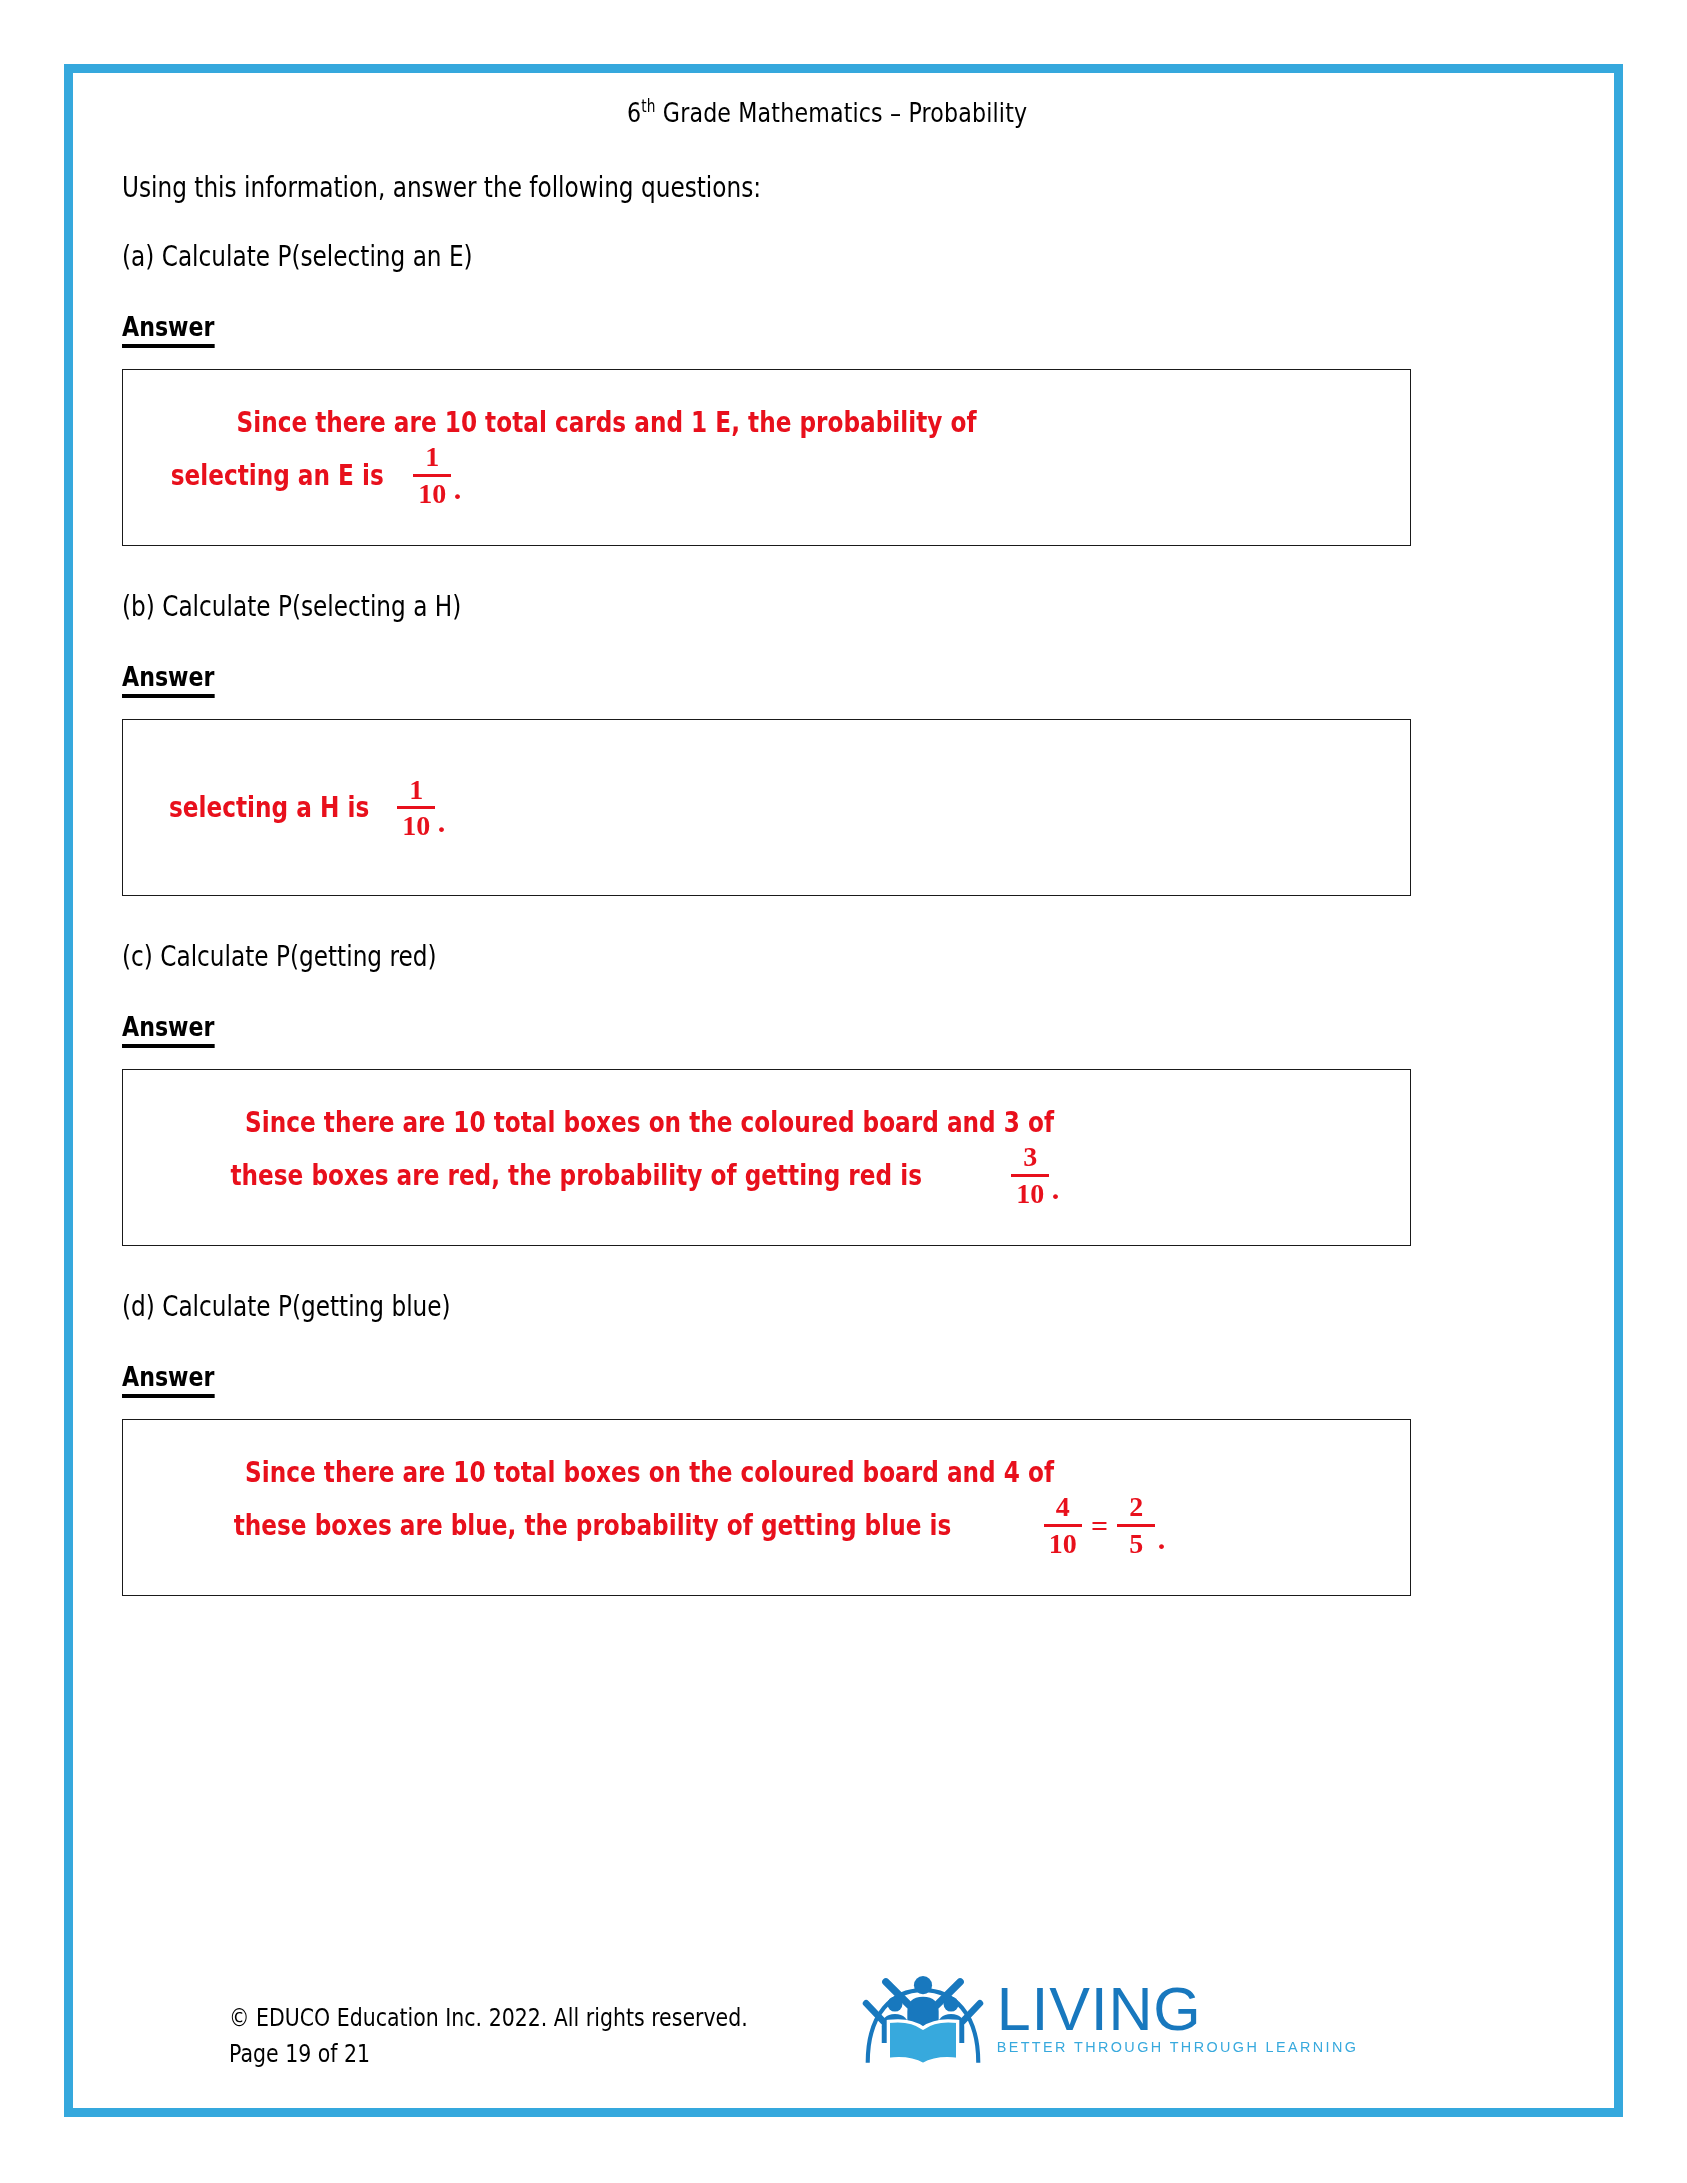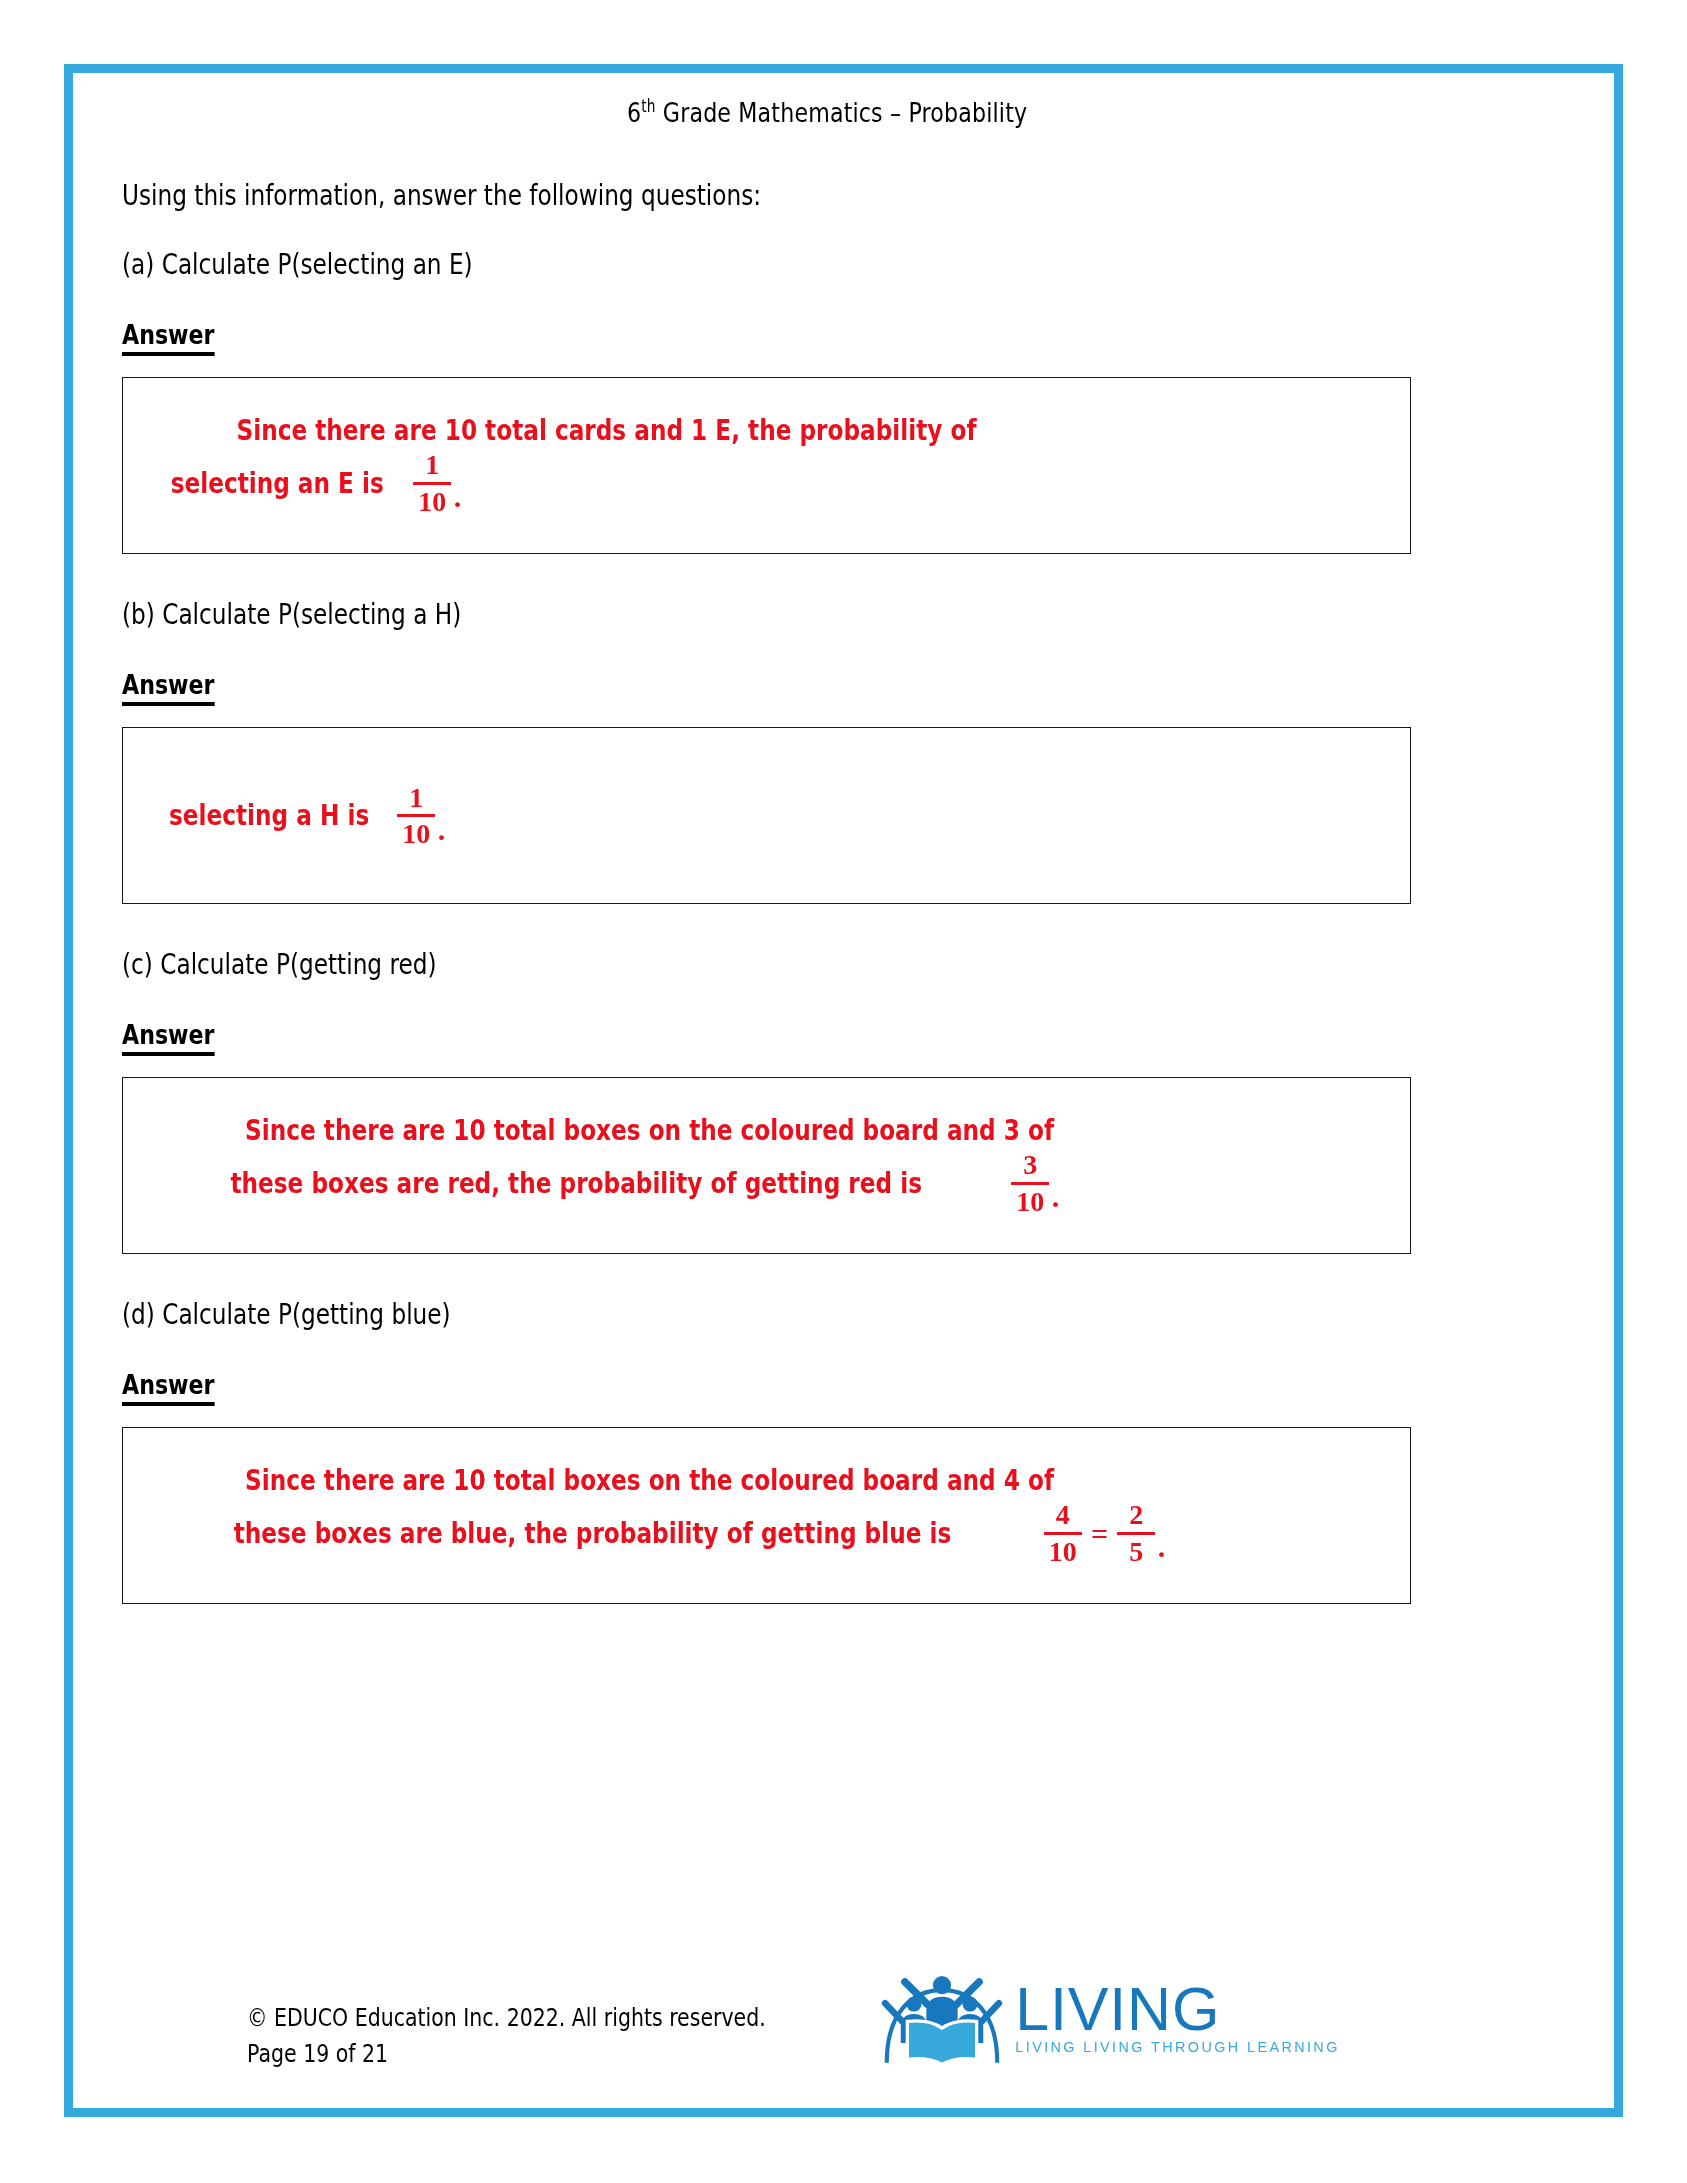--- a/index.html
+++ b/index.html
@@ -65,21 +65,21 @@
   .sup {
     font-size: 0.62em;
     vertical-align: super;
     line-height: 0;
   }
 
   
   .body-area {
     position: absolute;
     left: 58px;
-    top: 115px;
+    top: 107px;
     width: 1434px;
   }
 
   .para {
     font-family: "DejaVu Sans", sans-serif;
     font-size: 29px;
     color: #000000;
     white-space: nowrap;
     transform: scaleX(0.80);
     transform-origin: left center;
@@ -357,20 +357,20 @@
             <path d="M109 57 C98 57 93 63 93 72 L93 92 L125 92 L125 72 C125 63 120 57 109 57 Z" fill="#1878be"></path>
             <path d="M123 66 L144 44" stroke="#1878be" stroke-width="8" stroke-linecap="round"></path>
 
             <path d="M75 74 C64 66 48 64 33 66 L33 112 C48 110 64 112 75 118 Z" fill="#37a9dd"></path>
             <path d="M75 74 C86 66 102 64 117 66 L117 112 C102 110 86 112 75 118 Z" fill="#37a9dd"></path>
             <path d="M75 74 C64 66 48 64 33 66 L33 112 C48 110 64 112 75 118 C86 112 102 110 117 112 L117 66 C102 64 86 66 75 74 Z" fill="none" stroke="#ffffff" stroke-width="4"></path>
           </svg>
         </span>
         <span class="logo-right">
           <span class="logo-word">LIVING</span>
-          <span class="logo-tag">LIVING LIVING THROUGH LEARNING</span>
+          <span class="logo-tag">BETTER THROUGH THROUGH LEARNING</span>
         </span>
       </div>
     </div>
 
   </div>
 </div>
 
 
 </body></html>

